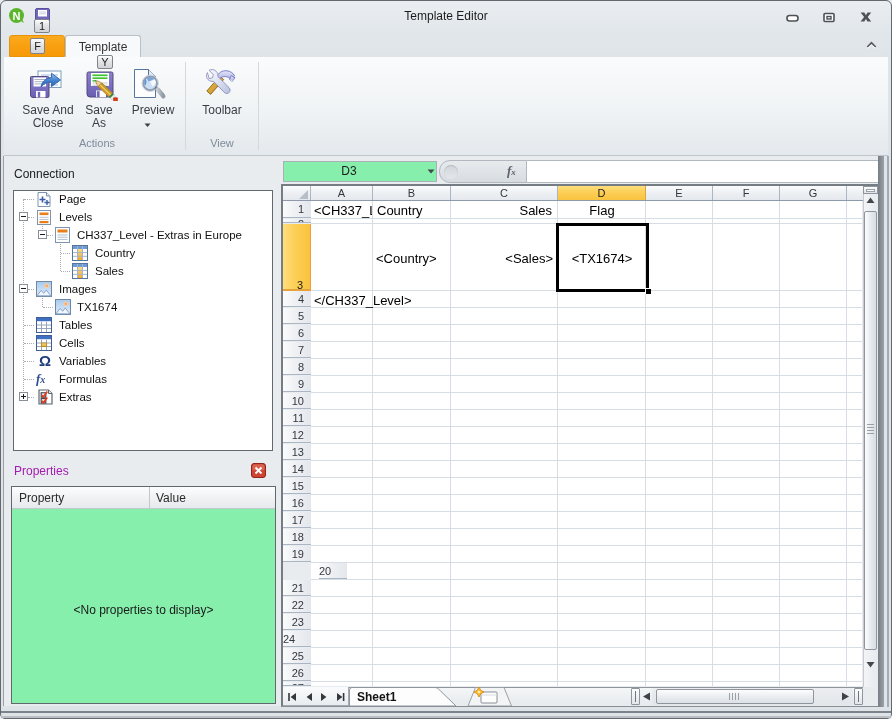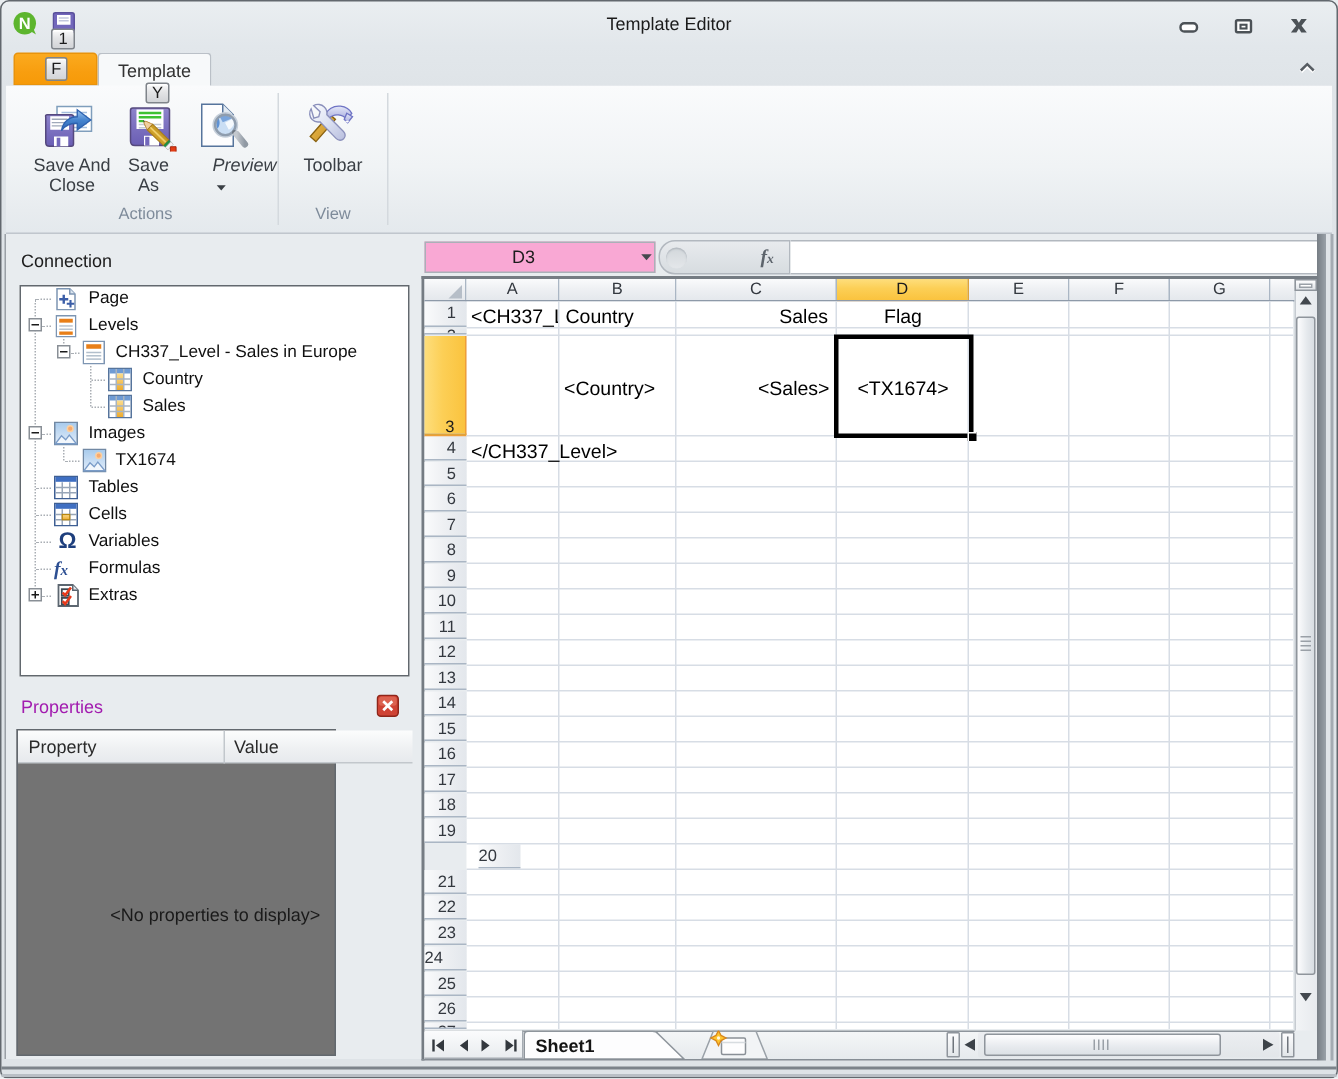--- a/index.html
+++ b/index.html
@@ -165,21 +165,21 @@
         </linearGradient>
       <linearGradient id="hmr" x1="0" y1="0" x2="0" y2="1">
           <stop offset="0" stop-color="#e4e7f8"></stop>
           <stop offset="1" stop-color="#a9aede"></stop>
         </linearGradient>
     </defs>
   </svg>
 
   <div class="btn-lbl" style="left:12px;top:104px;width:72px;">Save And<br>Close</div>
   <div class="btn-lbl" style="left:75px;top:104px;width:48px;">Save<br>As</div>
-  <div class="btn-lbl" style="left:134px;top:104px;width:58px;font-style:italic;">Preview</div>
+  <div class="btn-lbl" style="left:124px;top:104px;width:58px;">Preview</div>
   <svg class="abs" style="left:144px;top:123px;" width="7" height="5" viewBox="0 0 7 5">
       <path d="M0.5 0.5 L6.5 0.5 L3.5 4 Z" fill="#3a3f45"></path>
     </svg>
   <div class="btn-lbl" style="left:192px;top:104px;width:60px;">Toolbar</div>
   <div class="grp-lbl" style="left:55px;top:137px;width:84px;">Actions</div>
   <div class="grp-lbl" style="left:192px;top:137px;width:60px;">View</div>
 
   <div class="abs" style="left:4px;top:156px;width:874px;height:550px;background:#e8ecef;"></div>
 
   <div class="abs" style="left:14px;top:167px;font-size:12px;color:#1c1c1c;">Connection</div>
@@ -290,46 +290,46 @@
     <path d="M1 1 L10.5 1 L14 4.5 L14 15 L1 15 Z" fill="#fff" stroke="#5c6670" stroke-width="1.2"></path>
     <path d="M10.5 1 L10.5 4.5 L14 4.5" fill="#e2e9f0" stroke="#5c6670" stroke-width="1"></path>
     <rect x="3.2" y="3.8" width="4.6" height="4.4" fill="#fff" stroke="#3e4852" stroke-width="1.2"></rect>
     <rect x="3.2" y="9.6" width="4.6" height="4.4" fill="#fff" stroke="#3e4852" stroke-width="1.2"></rect>
     <path d="M3.8 6 L5.4 7.8 L9.3 2.6" fill="none" stroke="#e8391b" stroke-width="1.7"></path>
     <path d="M3.8 11.8 L5.4 13.6 L9.3 8.4" fill="none" stroke="#e8391b" stroke-width="1.7"></path>
   </svg>
 
   <div class="tr-row" style="left:59px;top:190px;">Page</div>
   <div class="tr-row" style="left:59px;top:208px;">Levels</div>
-  <div class="tr-row" style="left:77px;top:226px;">CH337_Level - Sales in Europe</div>
+  <div class="tr-row" style="left:77px;top:226px;">CH337_Level - Extras in Europe</div>
   <div class="tr-row" style="left:95px;top:244px;">Country</div>
   <div class="tr-row" style="left:95px;top:262px;">Sales</div>
   <div class="tr-row" style="left:59px;top:280px;">Images</div>
   <div class="tr-row" style="left:77px;top:298px;">TX1674</div>
   <div class="tr-row" style="left:59px;top:316px;">Tables</div>
   <div class="tr-row" style="left:59px;top:334px;">Cells</div>
   <div class="tr-row" style="left:59px;top:352px;">Variables</div>
   <div class="tr-row" style="left:59px;top:370px;">Formulas</div>
   <div class="tr-row" style="left:59px;top:388px;">Extras</div>
 
   <div class="abs" style="left:14px;top:464px;font-size:12px;color:#a21caf;">Properties</div>
   <svg class="abs" style="left:251px;top:463px;" width="15" height="15" viewBox="0 0 15 15">
     <rect x="0.5" y="0.5" width="14" height="14" rx="2.5" fill="#cf4334" stroke="#8e261a"></rect>
     <rect x="1.5" y="1.5" width="12" height="6" rx="2" fill="#de6a57" opacity="0.8"></rect>
     <path d="M4.5 4.5 L10.5 10.5 M10.5 4.5 L4.5 10.5" stroke="#fff" stroke-width="1.8"></path>
   </svg>
-  <div class="abs" style="left:11px;top:486px;width:213px;height:218px;background:#737373;border:1px solid #62686e;">
+  <div class="abs" style="left:11px;top:486px;width:265px;height:218px;background:#86efac;border:1px solid #62686e;">
     <div class="abs" style="left:0;top:0;width:263px;height:22px;background:linear-gradient(#fcfdfd,#eef0f2 60%,#e7eaed);border-bottom:1px solid #c2c7cc;"></div>
     <div class="abs" style="left:137px;top:0;width:1px;height:22px;background:#c2c7cc;"></div>
     <div class="abs" style="left:7px;top:4px;font-size:12px;color:#2a2a2a;">Property</div>
     <div class="abs" style="left:144px;top:4px;font-size:12px;color:#2a2a2a;">Value</div>
     <div class="abs" style="left:0;top:116px;width:263px;text-align:center;font-size:12px;color:#1a1a1a;">&lt;No properties to display&gt;</div>
   </div>
 
-  <div class="abs" style="left:283px;top:161px;width:154px;height:21px;background:#f9a8d4;border:1px solid #aab0b8;">
+  <div class="abs" style="left:283px;top:161px;width:154px;height:21px;background:#86efac;border:1px solid #aab0b8;">
     <div class="abs" style="left:0;top:2px;width:130px;text-align:center;font-size:12px;color:#1c1c1c;">D3</div>
     <svg class="abs" style="left:143px;top:7px;" width="8" height="5" viewBox="0 0 8 5">
         <path d="M0.5 0.5 L7.5 0.5 L4 4.5 Z" fill="#45494e"></path>
       </svg>
   </div>
   <div class="abs" style="left:439px;top:160px;width:88px;height:23px;background:linear-gradient(#e8ebee,#d7dce0);border:1px solid #b2b8bf;border-radius:11px 0 0 11px;">
     <div class="abs" style="left:4px;top:4px;width:14px;height:14px;border-radius:50%;background:linear-gradient(#d2d7db,#e4e7ea);box-shadow:inset 0 1px 1px rgba(120,130,140,0.35);"></div>
     <div class="abs" style="left:67px;top:2px;font-size:13px;font-style:italic;color:#5d646c;font-family:'Liberation Serif',serif;font-weight:bold;">f<span style="font-size:9px;">x</span></div>
   </div>
   <div class="abs" style="left:527px;top:160px;width:359px;height:23px;background:#fff;border:1px solid #b2b8bf;border-left:none;"></div>

